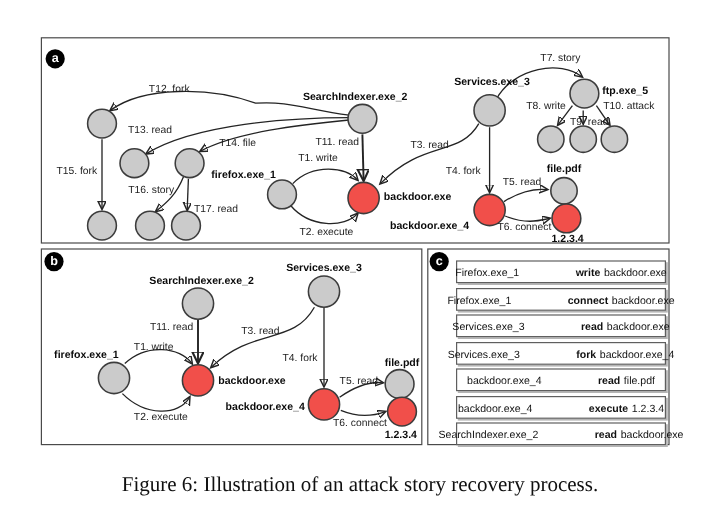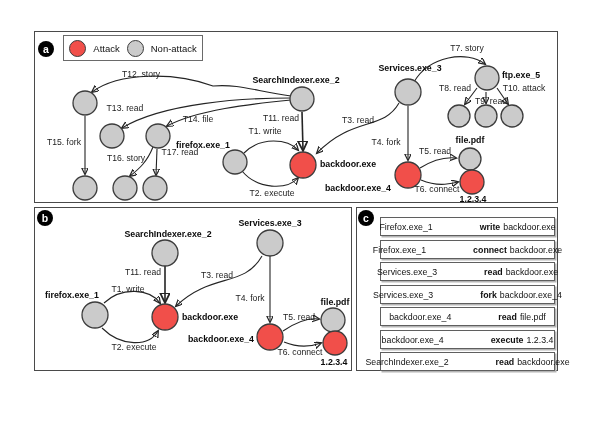--- a/index.html
+++ b/index.html
@@ -38,26 +38,20 @@
 <div class="stage">
 
   <div class="panel panel-a"></div>
   <div class="panel panel-b"></div>
   <div class="panel panel-c"></div>
 
   <div class="badge" style="left:46px;top:49px">a</div>
   <div class="badge" style="left:45px;top:218px">b</div>
   <div class="badge" style="left:366px;top:218px">c</div>
 
-  <div class="legend">
-    <span class="dot dot-attack"></span>
-    <span>Attack</span>
-    <span class="dot dot-gray"></span>
-    <span>Non-attack</span>
-  </div>
 
   <svg class="graph" width="600" height="438" viewBox="0 0 600 438">
     <defs>
       <marker id="arrow" markerWidth="8" markerHeight="8" refX="5.6" refY="3" orient="auto">
         <path d="M0,0 L6.2,3 L0,6 Z" fill="#1a1a1a" stroke="none"></path>
       </marker>
     </defs>
 
     <path d="M 291 96 C 255 91 240 84 213 86 C 175 72 119 72 92 92" marker-end="url(#arrow)"></path>
     <path d="M 291 98 C 243 98 163 103 122 128" marker-end="url(#arrow)"></path>
@@ -114,33 +108,33 @@
 
   <span class="nlabel" style="left:296px;top:80px">SearchIndexer.exe_2</span>
   <span class="nlabel" style="left:410px;top:68px">Services.exe_3</span>
   <span class="nlabel" style="left:521px;top:75px">ftp.exe_5</span>
   <span class="nlabel" style="left:203px;top:145px">firefox.exe_1</span>
   <span class="nlabel" style="left:348px;top:164px">backdoor.exe</span>
   <span class="nlabel" style="left:358px;top:188px">backdoor.exe_4</span>
   <span class="nlabel" style="left:470px;top:140px">file.pdf</span>
   <span class="nlabel" style="left:473px;top:199px">1.2.3.4</span>
 
-  <span class="elabel" style="left:141px;top:74px">T12. story</span>
+  <span class="elabel" style="left:141px;top:74px">T12. fork</span>
   <span class="elabel" style="left:125px;top:108px">T13. read</span>
   <span class="elabel" style="left:198px;top:119px">T14. file</span>
   <span class="elabel" style="left:64px;top:142px">T15. fork</span>
   <span class="elabel" style="left:126px;top:158px">T16. story</span>
-  <span class="elabel" style="left:180px;top:152px">T17. read</span>
+  <span class="elabel" style="left:180px;top:174px">T17. read</span>
   <span class="elabel" style="left:281px;top:118px">T11. read</span>
   <span class="elabel" style="left:265px;top:131px">T1. write</span>
   <span class="elabel" style="left:272px;top:193px">T2. execute</span>
   <span class="elabel" style="left:358px;top:120px">T3. read</span>
   <span class="elabel" style="left:386px;top:142px">T4. fork</span>
   <span class="elabel" style="left:467px;top:48px">T7. story</span>
-  <span class="elabel" style="left:455px;top:88px">T8. read</span>
+  <span class="elabel" style="left:455px;top:88px">T8. write</span>
   <span class="elabel" style="left:491px;top:101px">T9. read</span>
   <span class="elabel" style="left:524px;top:88px">T10. attack</span>
   <span class="elabel" style="left:435px;top:151px">T5. read</span>
   <span class="elabel" style="left:437px;top:189px">T6. connect</span>
 
   <span class="nlabel" style="left:168px;top:234px">SearchIndexer.exe_2</span>
   <span class="nlabel" style="left:270px;top:223px">Services.exe_3</span>
   <span class="nlabel" style="left:72px;top:295px">firefox.exe_1</span>
   <span class="nlabel" style="left:210px;top:317px">backdoor.exe</span>
   <span class="nlabel" style="left:221px;top:339px">backdoor.exe_4</span>
@@ -184,13 +178,14 @@
     <span>backdoor.exe_4</span>
     <span class="verb">execute</span>
     <span>1.2.3.4</span>
   </div>
   <div class="crow" style="top:352px">
     <span>SearchIndexer.exe_2</span>
     <span class="verb">read</span>
     <span>backdoor.exe</span>
   </div>
 
+  <div class="caption">Figure 6: Illustration of an attack story recovery process.</div>
 </div>
 
 </body></html>

